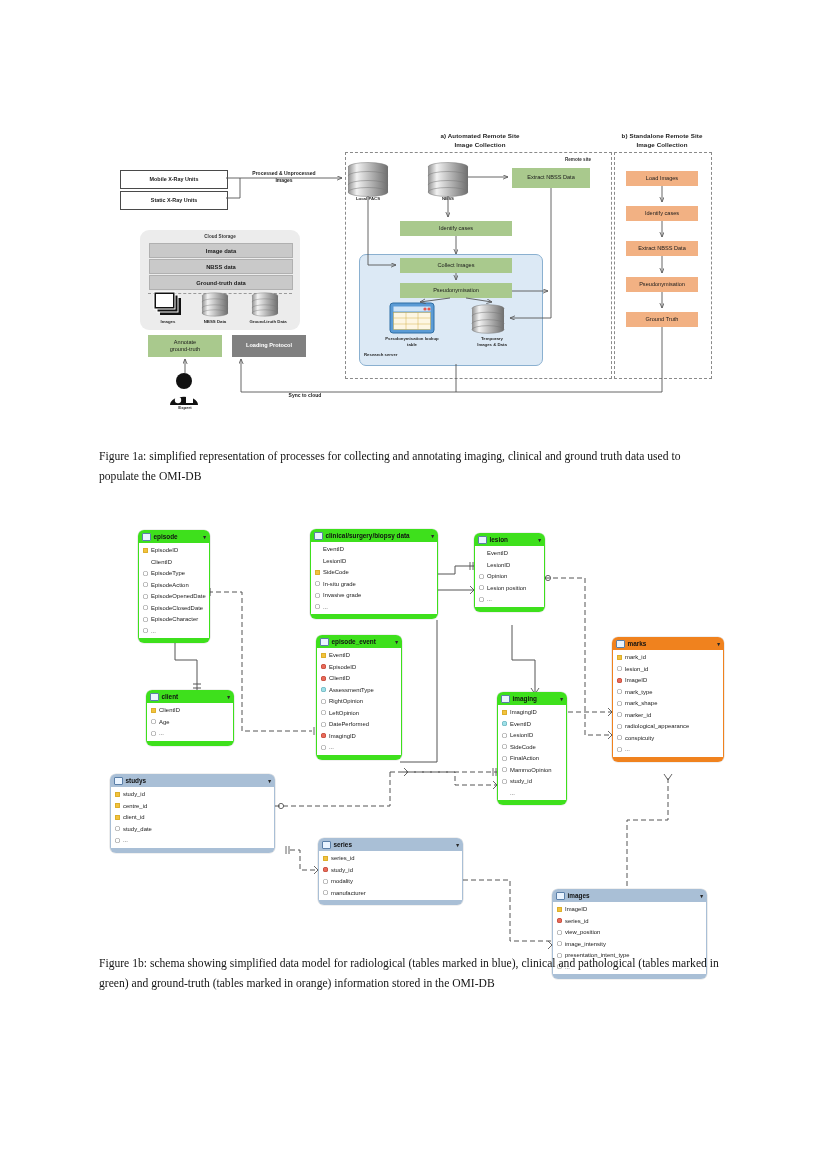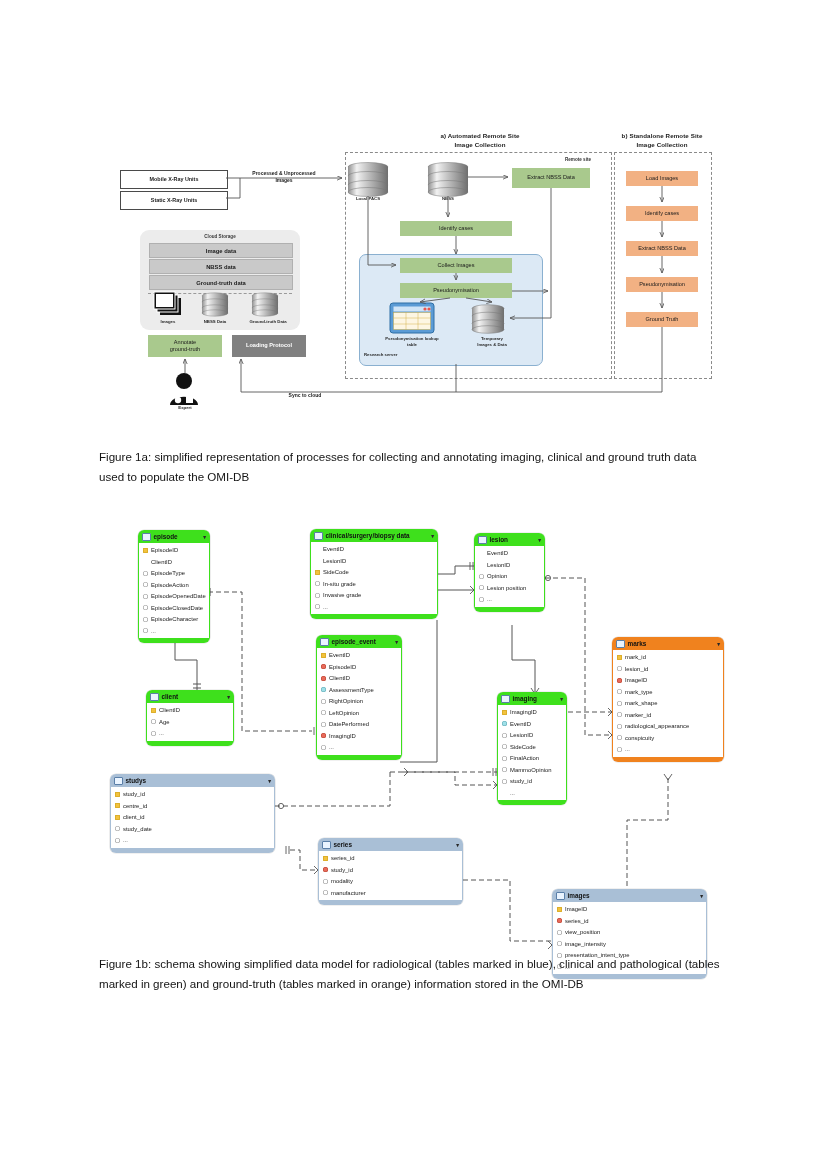--- a/index.html
+++ b/index.html
@@ -51,21 +51,21 @@
   .researchpanel{
     position:absolute;background:#dce9f5;border:1px solid #8ab0d0;border-radius:7px;
   }
   .rs-lbl{position:absolute;font-size:4.3px;font-weight:bold;color:#2a2a2a;}
 
   svg.overlay{position:absolute;left:0;top:0;overflow:visible;}
 
   
   .caption{
     position:absolute;font-size:11.6px;line-height:19.5px;color:#141414;
-    font-family:Liberation Sans, sans-serif;
+    font-family:Liberation Serif, serif;
   }
 
   
   #fig1b{position:absolute;left:0;top:0;width:828px;height:1171px;}
   .ertable{
     position:absolute;border-radius:6px;overflow:hidden;
     box-shadow:0 0 0 0.6px rgba(0,0,0,.12);
   }
   .er-head{
     height:13px;display:flex;align-items:center;gap:3px;padding:0 4px;

